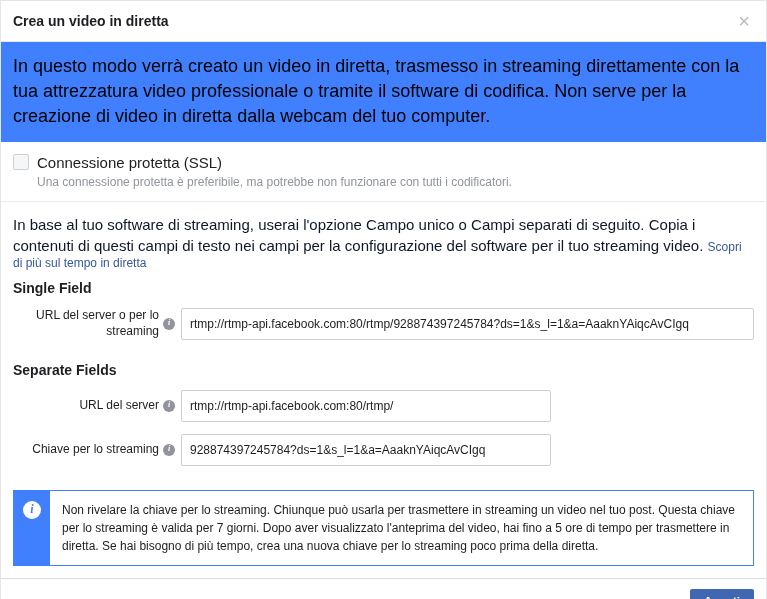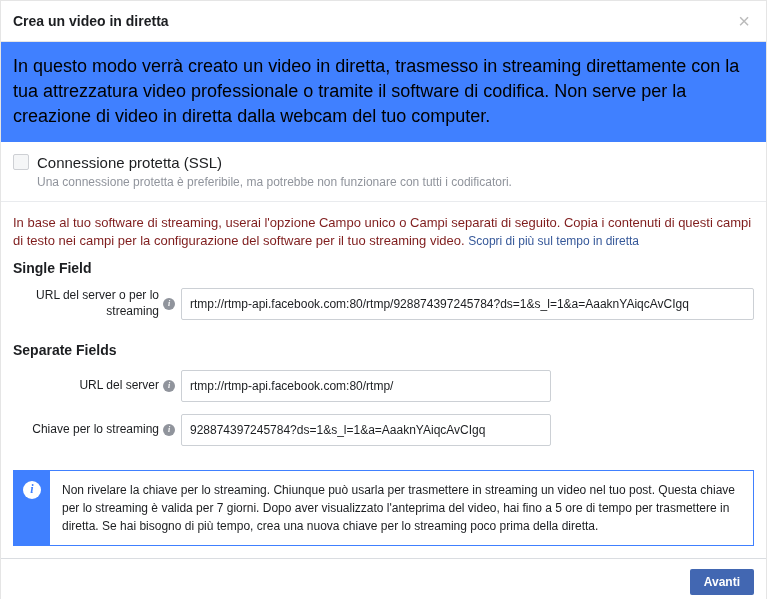--- a/index.html
+++ b/index.html
@@ -63,22 +63,22 @@
     font-size: 15px;
     color: #1c1e21;
   }
   .help-text {
     color: #90949c;
     font-size: 12px;
     margin-left: 24px;
     margin-top: 2px;
   }
   .info-text {
-    color: #7f1d1d;
-    font-size: 13px;
+    color: #0f172a;
+    font-size: 15px;
     line-height: 1.4;
   }
   .link {
     color: #365899;
     cursor: pointer;
   }
   .section-title {
     font-size: 14px;
     font-weight: bold;
     color: #1c1e21;

